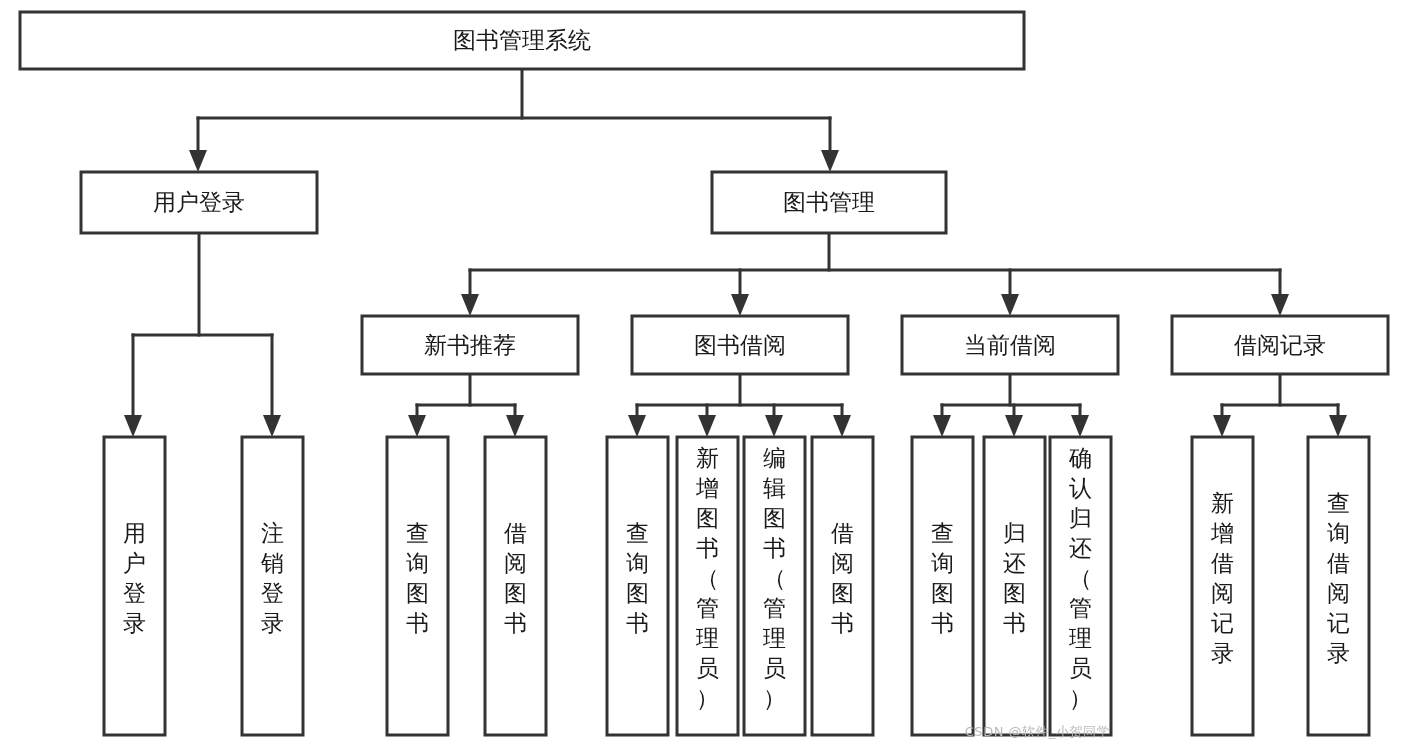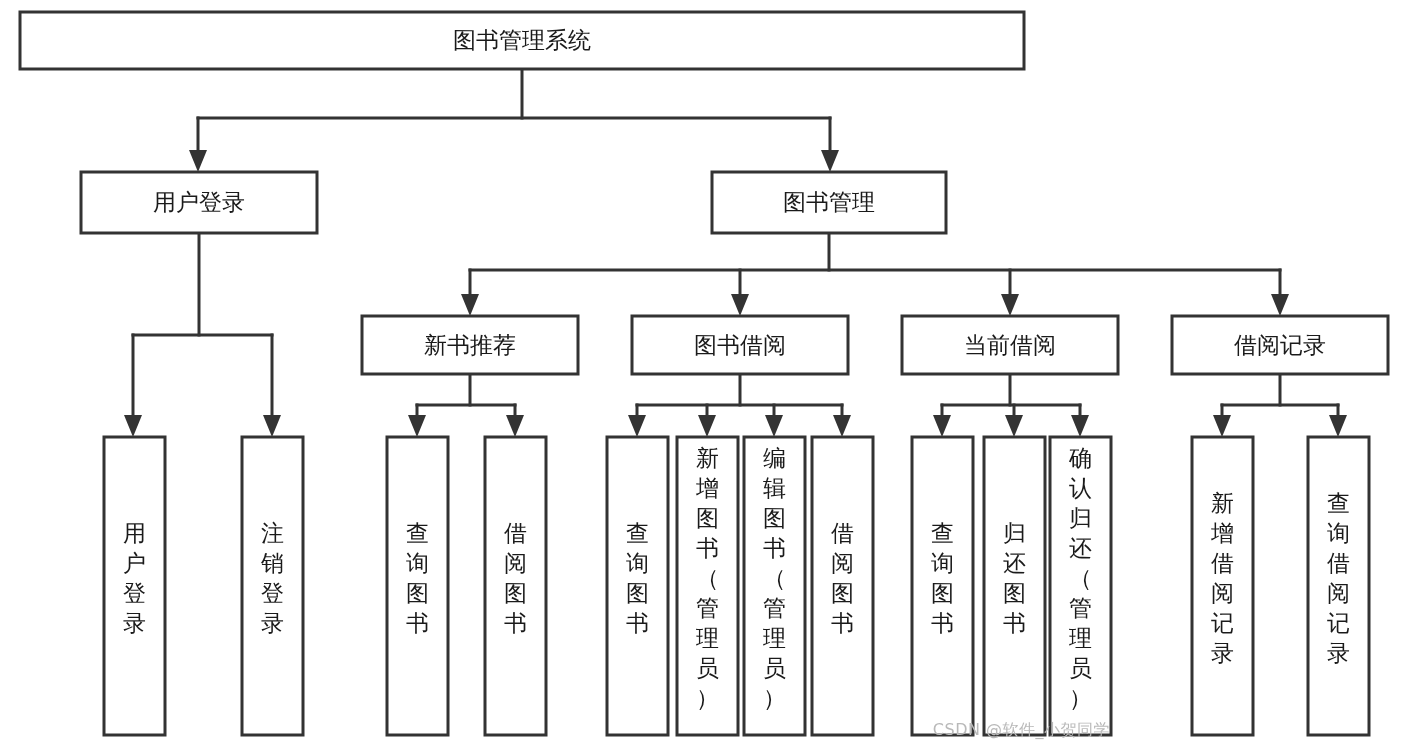--- a/index.html
+++ b/index.html
@@ -54,21 +54,21 @@
     font-family: "DejaVu Sans", "Liberation Sans", sans-serif;
     font-size: 23px;
     fill: #1a1a1a;
     text-anchor: middle;
   }
   .watermark {
     position: absolute;
     right: 8px;
     bottom: 6px;
     font-family: "DejaVu Sans", "Liberation Sans", sans-serif;
-    font-size: 16px;
+    font-size: 13px;
     color: #b9b9b9;
     white-space: nowrap;
     letter-spacing: 0.5px;
     user-select: none;
   }
 </style>
 </head>
 <body>
 
 <div id="diagram-root">

